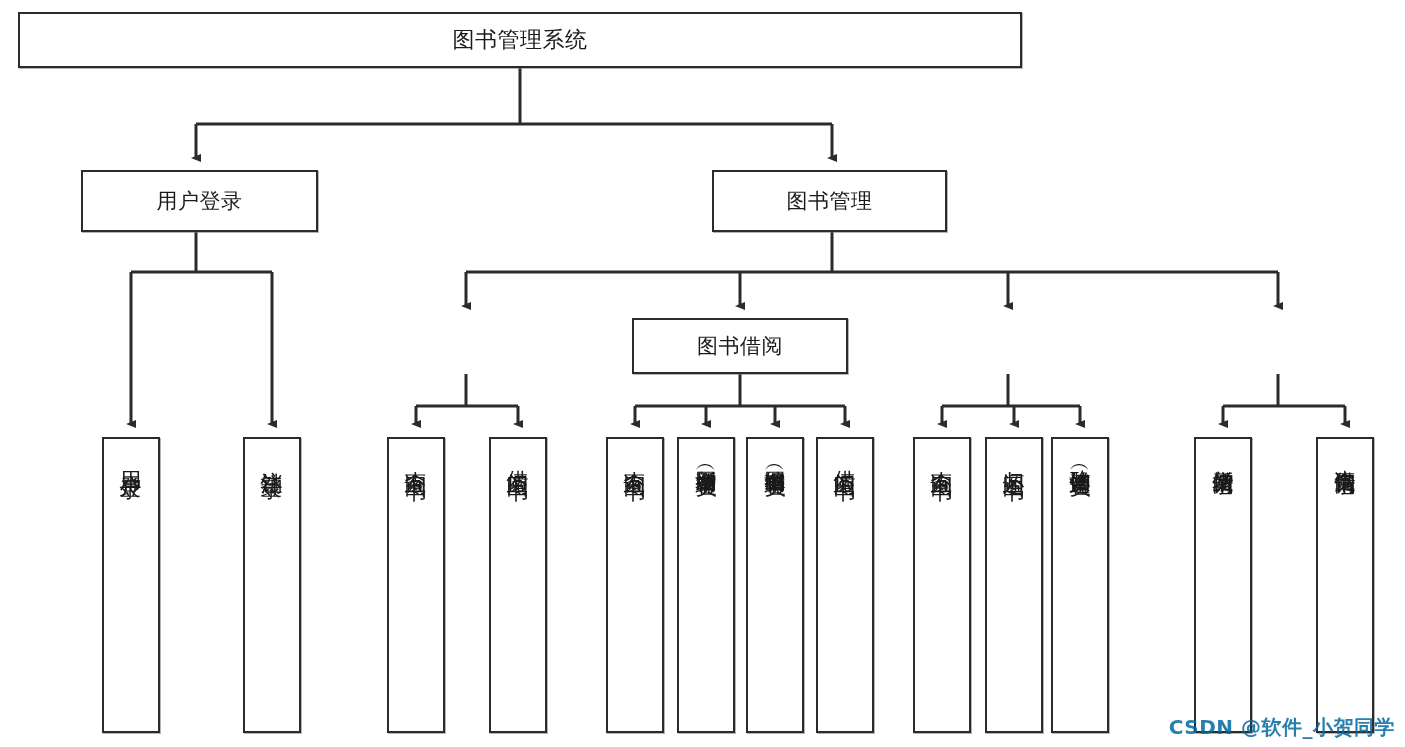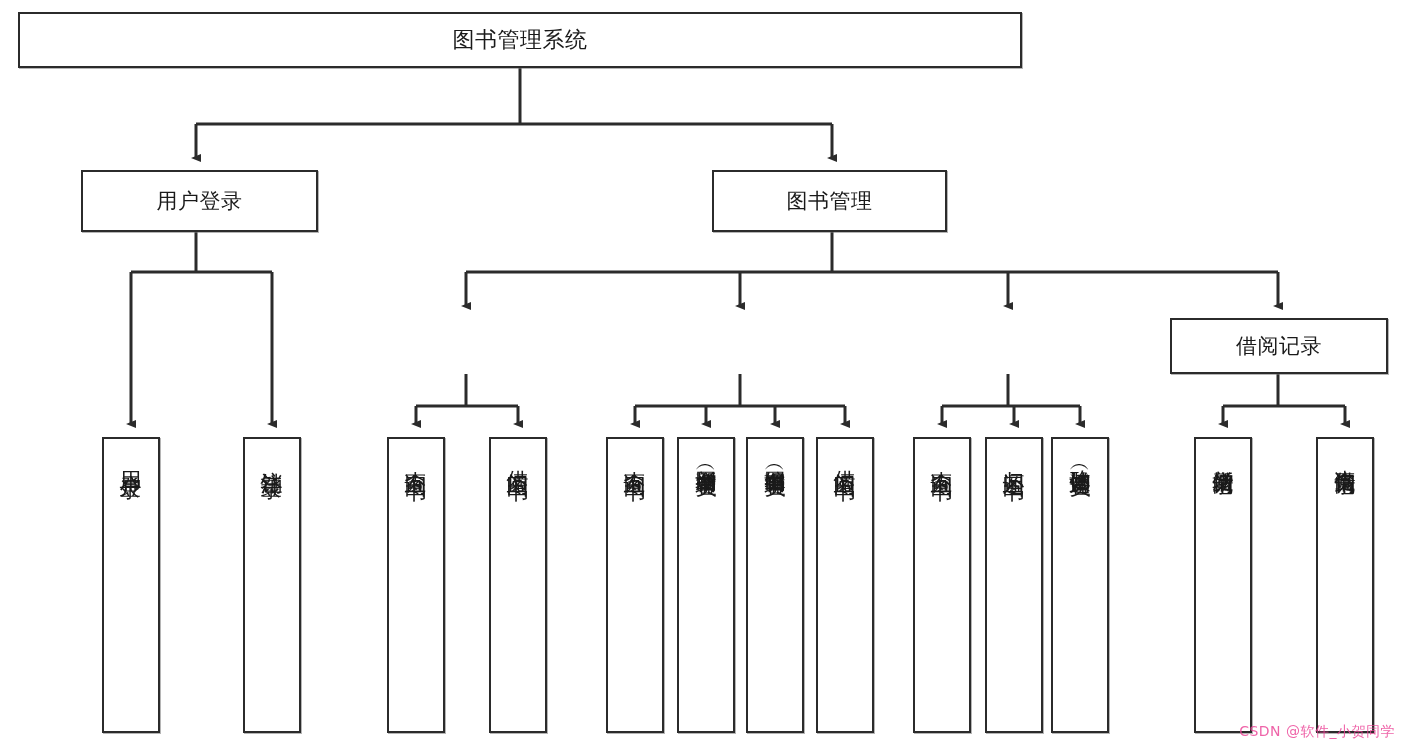--- a/index.html
+++ b/index.html
@@ -64,26 +64,27 @@
     margin: 0 auto;
   }
   .node.vertical.tall-text .node-label {
     font-size: 21px;
     letter-spacing: 1px;
   }
   #watermark {
     position: absolute;
     right: 10px;
     bottom: 6px;
-    font-size: 14px;
-    color: #ec4899;
+    font-size: 20px;
+    color: #0369a1;
     opacity: 0.85;
     white-space: nowrap;
     letter-spacing: 0.5px;
     font-family: "DejaVu Sans", "Liberation Sans", sans-serif;
+    font-weight: bold;
   }
 </style>
 </head>
 <body>
 
 <div id="diagram-root">
 
   <svg id="edges-layer" viewBox="0 0 1405 747" width="1405" height="747" xmlns="http://www.w3.org/2000/svg">
     <defs>
       <marker id="arrowhead" markerWidth="10" markerHeight="10" refX="4" refY="5" orient="auto" markerUnits="userSpaceOnUse">
@@ -143,25 +144,25 @@
 
   <div class="node horizontal" style="left:81px; top:170px; width:237px; height:62px;">
     <span class="node-label">用户登录</span>
   </div>
 
   <div class="node horizontal" style="left:712px; top:170px; width:235px; height:62px;">
     <span class="node-label">图书管理</span>
   </div>
 
 
-
-
-  <div class="node horizontal" style="left:1170px; top:318px; width:218px; height:56px;">
-    <span class="node-label">借阅记录</span>
-  </div>
+  <div class="node horizontal" style="left:632px; top:318px; width:216px; height:56px;">
+    <span class="node-label">图书借阅</span>
+  </div>
+
+
 
   <div class="node vertical" style="left:102px; top:437px; width:58px; height:296px;">
     <span class="node-label">用户登录</span>
   </div>
   <div class="node vertical" style="left:243px; top:437px; width:58px; height:296px;">
     <span class="node-label">注销登录</span>
   </div>
 
   <div class="node vertical" style="left:387px; top:437px; width:58px; height:296px;">
     <span class="node-label">查询图书</span>

